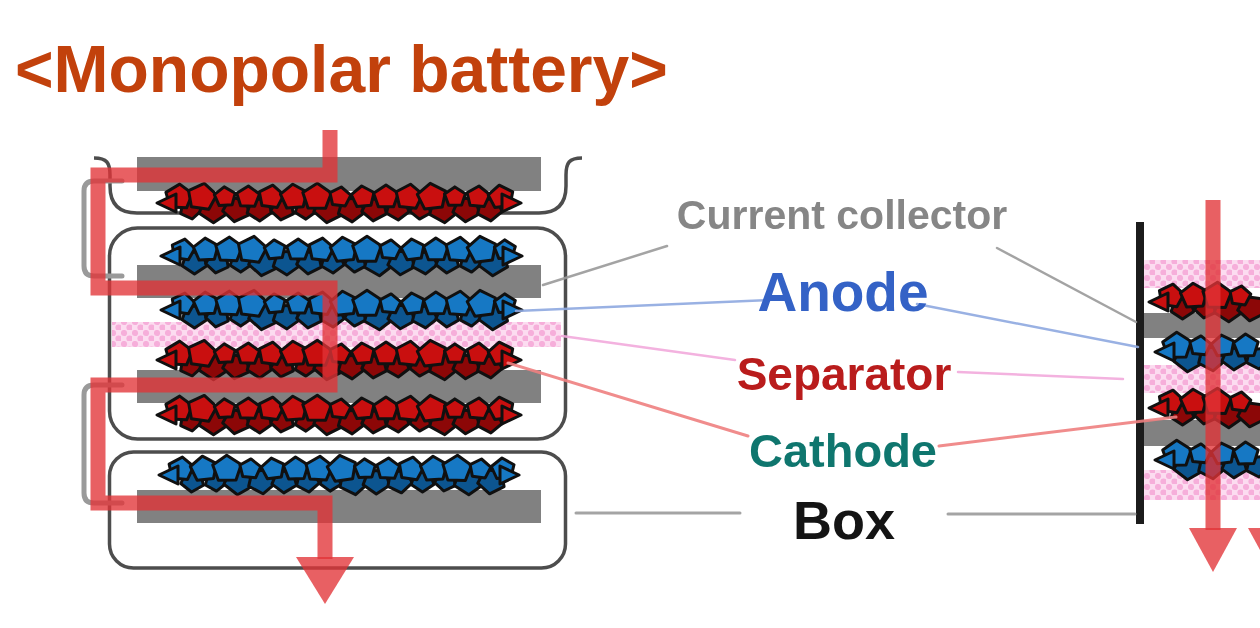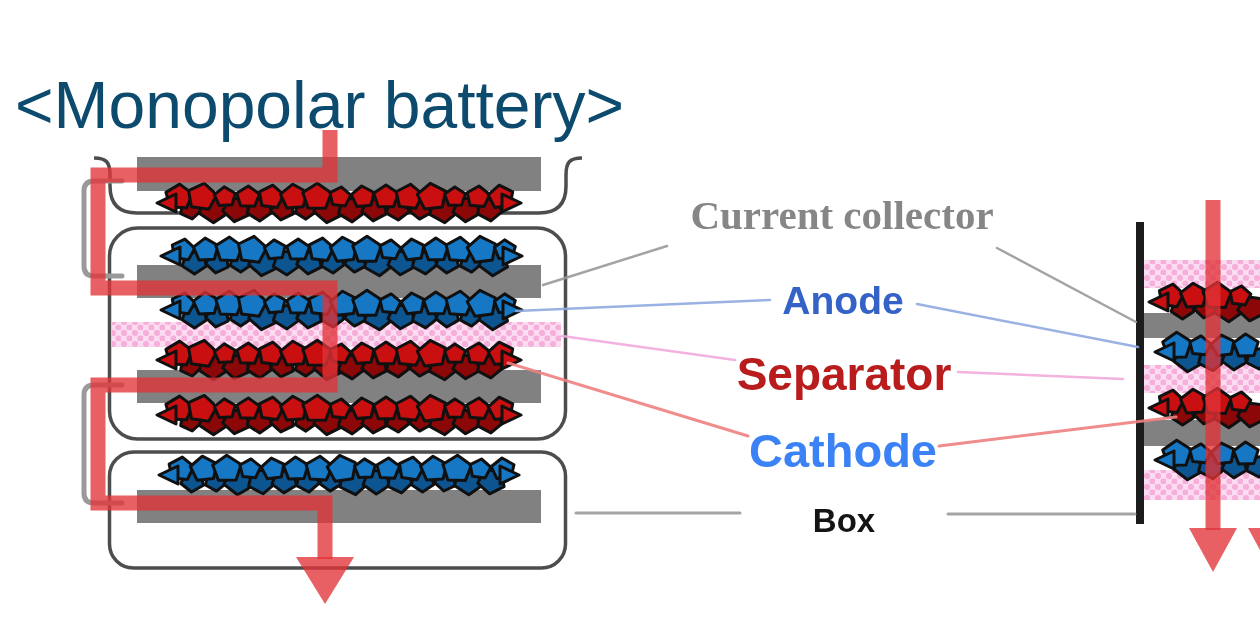--- a/index.html
+++ b/index.html
@@ -6,33 +6,33 @@
   #stage{
     position:relative;
     width:1260px;height:628px;
     overflow:hidden;
     background:#ffffff;
     font-family:"Liberation Sans","DejaVu Sans",sans-serif;
   }
   #art{position:absolute;left:0;top:0;z-index:1;}
   .title{
     position:absolute;z-index:2;
-    font-weight:normal;font-size:66px;color:#0c4a6e;
-    white-space:nowrap;letter-spacing:0px;line-height:1;margin-top:36px;
+    font-weight:bold;font-size:66px;color:#c2410c;
+    white-space:nowrap;letter-spacing:0px;line-height:1;
   }
   .legend-label{
     position:absolute;z-index:2;
     font-weight:bold;white-space:nowrap;line-height:1;
     transform:translate(-50%,-50%);
   }
-  .lbl-cc{left:842px;top:215px;font-size:41px;font-family:Liberation Serif, serif;}
-  .lbl-anode{left:843px;top:300px;font-size:39px;}
+  .lbl-cc{left:842px;top:215px;font-size:41px;}
+  .lbl-anode{left:843px;top:292px;font-size:55px;}
   .lbl-sep{left:844px;top:374px;font-size:46px;}
   .lbl-cath{left:843px;top:450px;font-size:47px;}
-  .lbl-box{left:844px;top:520px;font-size:33px;}
+  .lbl-box{left:844px;top:520px;font-size:54px;}
   .leader{fill:none;stroke-linecap:round;}
   .current{stroke-opacity:0.78;}
   .current-head{fill-opacity:0.78;}
   .boxline{fill:#ffffff;stroke-width:3.5;}
 </style>
 </head>
 <body>
 
 <div id="stage">
 
@@ -322,15 +322,15 @@
       <line class="leader" stroke-width="3" x1="576" y1="513" x2="740" y2="513" stroke="#9a9a9a"></line>
       <line class="leader" stroke-width="3" x1="948" y1="514" x2="1135" y2="514" stroke="#9a9a9a"></line>
     </g>
   </svg>
 
   <div class="title" style="left:15px;top:36px;">&lt;Monopolar battery&gt;</div>
 
   <div class="legend-label lbl-cc" style="color: rgb(134, 134, 134);">Current collector</div>
   <div class="legend-label lbl-anode" style="color: rgb(52, 98, 198);">Anode</div>
   <div class="legend-label lbl-sep" style="color: #b91c1c;">Separator</div>
-  <div class="legend-label lbl-cath" style="color: #3b82f6;">Cathode</div>
+  <div class="legend-label lbl-cath" style="color: #0f766e;">Cathode</div>
   <div class="legend-label lbl-box" style="color: rgb(20, 20, 20);">Box</div>
 </div>
 
 </body></html>

